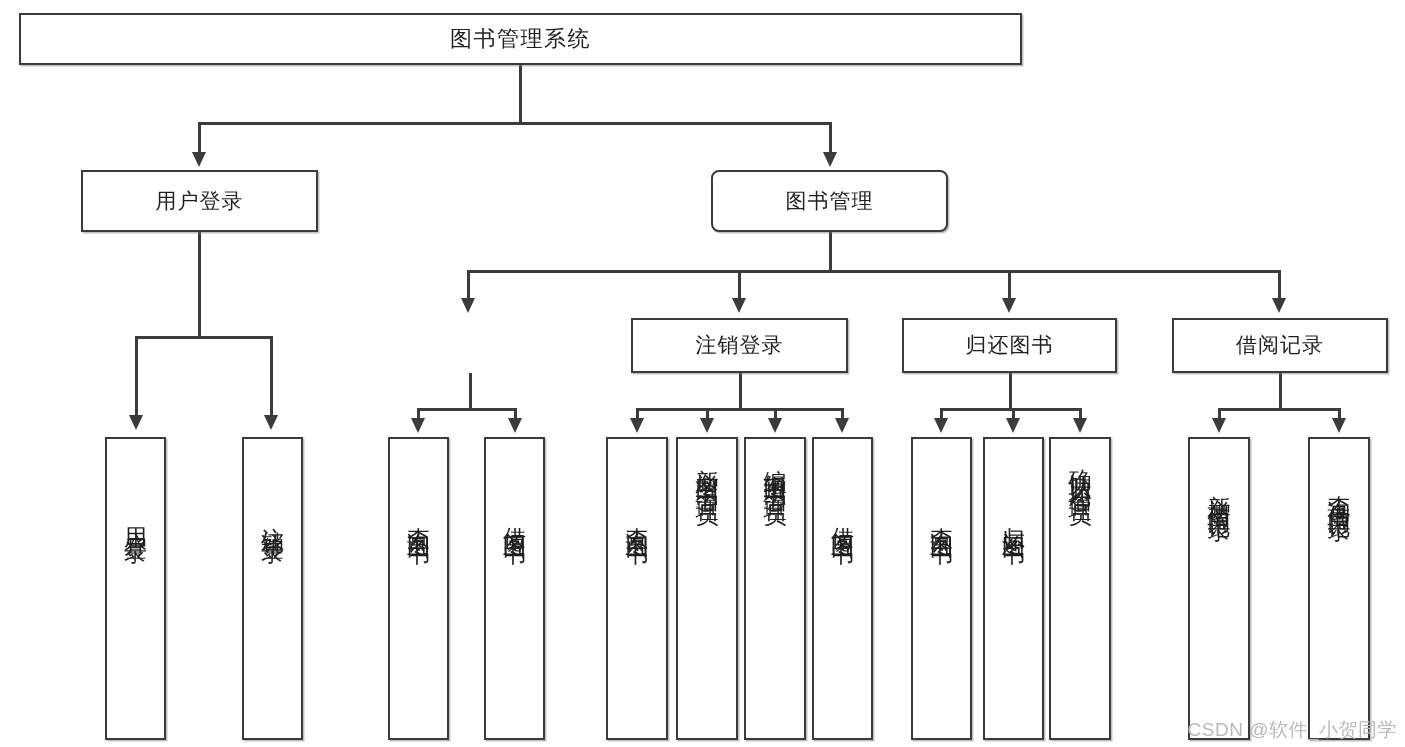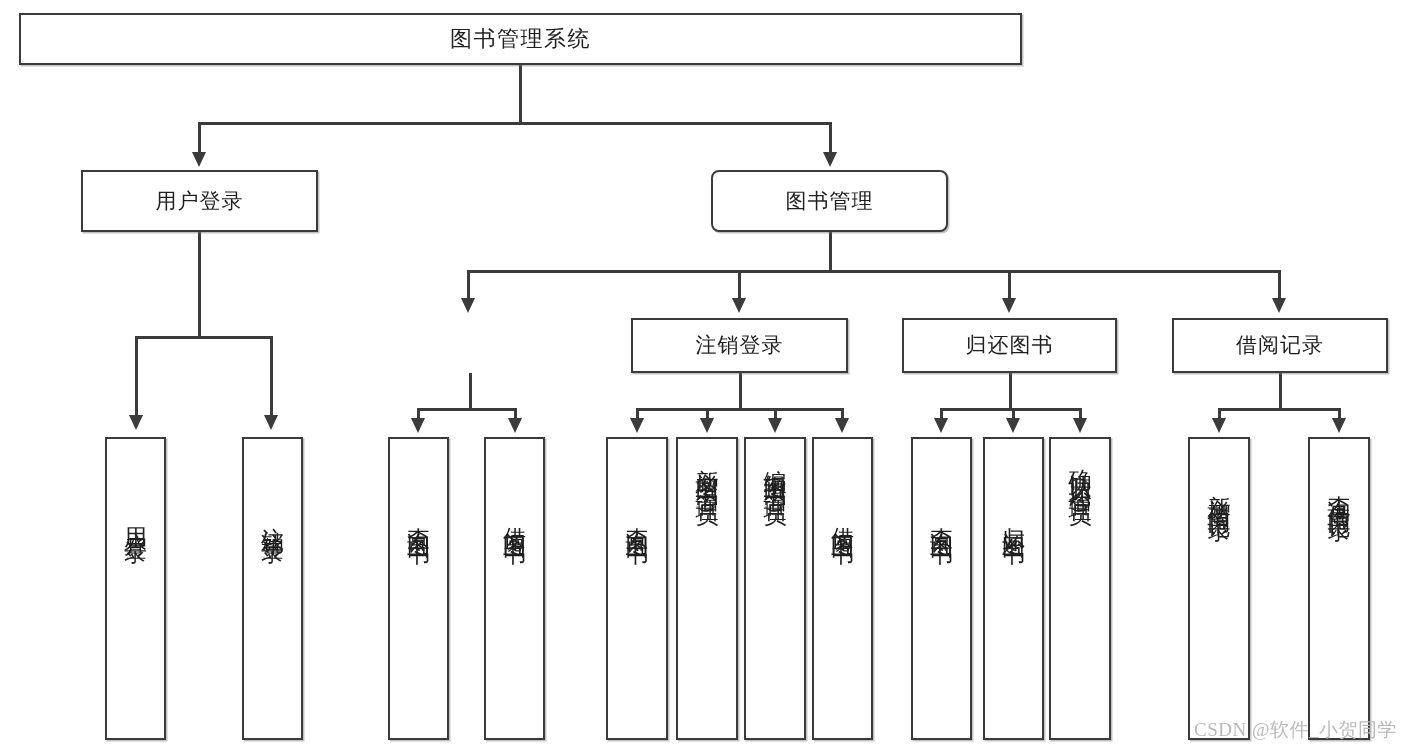--- a/index.html
+++ b/index.html
@@ -76,21 +76,21 @@
   
   #watermark{
     position:absolute;
     right:8px;
     bottom:4px;
     font-size:19px;
     color:#b9b9b9;
     letter-spacing:.5px;
     white-space:nowrap;
     pointer-events:none;
-    font-family:Liberation Serif, serif;
+    font-family:Liberation Sans, sans-serif;
   }
 </style>
 </head>
 <body>
 
 <div id="canvas">
 
   <div class="ln v" style="left:519px;top:65px;height:57px;"></div>
 
   <div class="ln h" style="left:198px;top:122px;width:633px;"></div>

